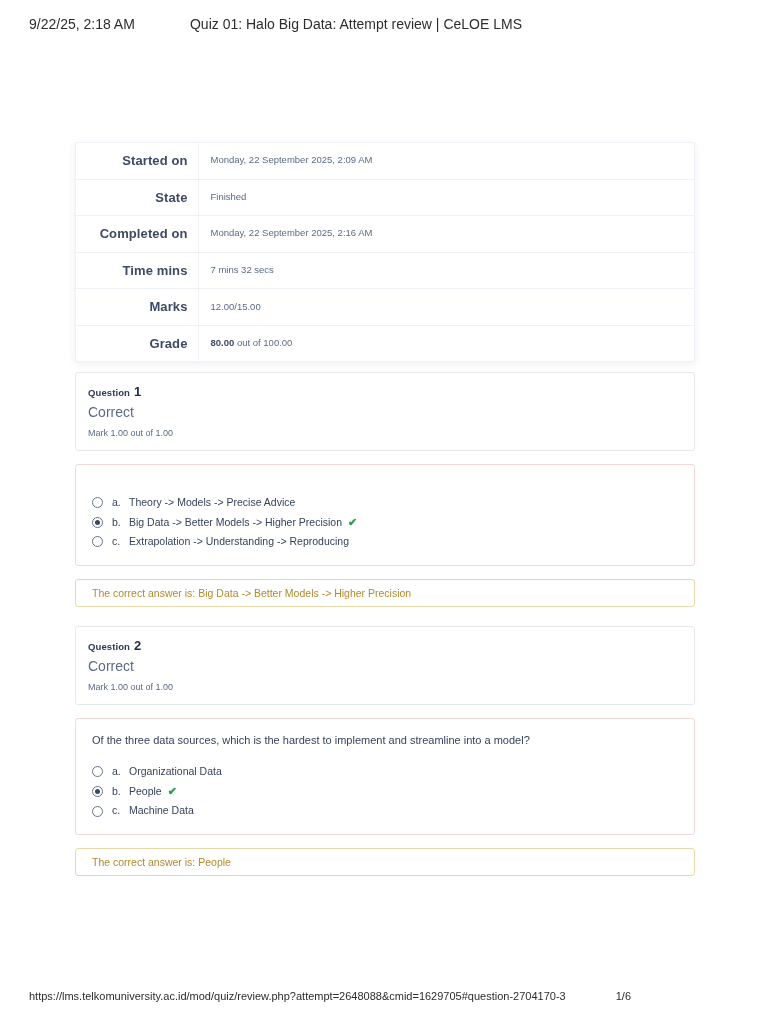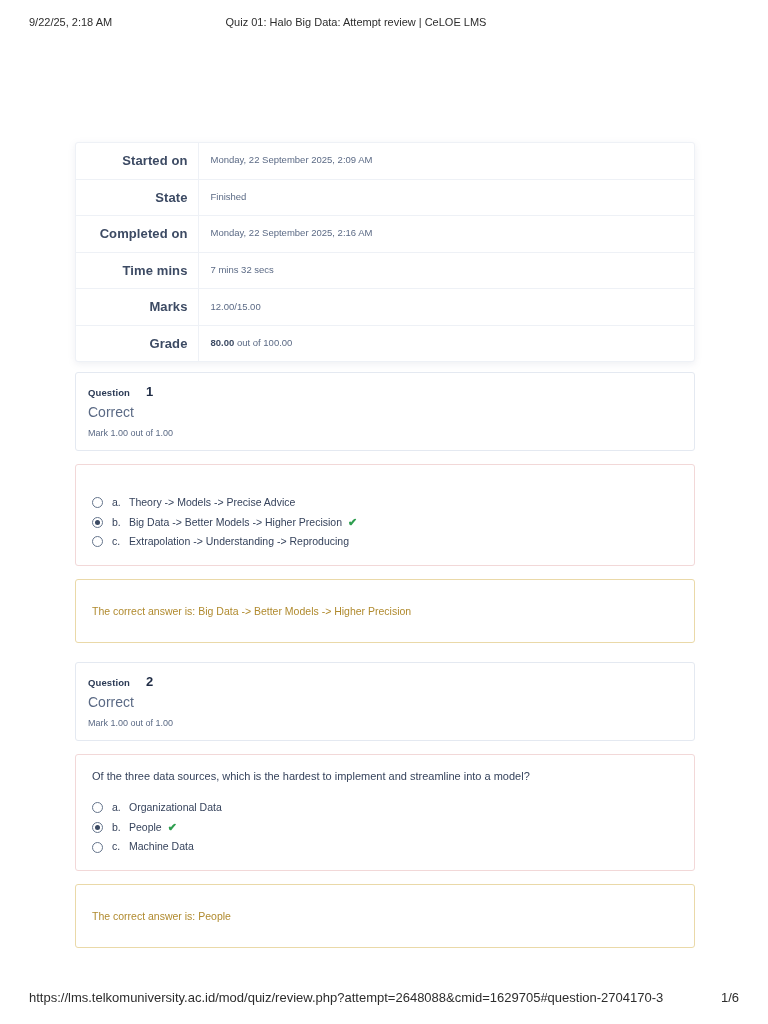--- a/index.html
+++ b/index.html
@@ -17,21 +17,21 @@
     overflow: hidden;
   }
 
   
   .print-header {
     position: absolute;
     top: 16px;
     left: 0;
     width: 768px;
     height: 14px;
-    font-size: 11px;
+    font-size: 14px;
     color: #2d2d2d;
     font-family: "Liberation Sans", sans-serif;
     padding-left: 44px;
   }
   .print-header .ph-date {
     position: absolute;
     left: 29px;
     top: 0;
     white-space: nowrap;
   }
@@ -42,23 +42,23 @@
     width: 712px;
     text-align: center;
     white-space: nowrap;
   }
 
   
   .print-footer {
     position: absolute;
     bottom: 22px;
     left: 0;
-    width: 768px;
+    width: 660px;
     height: 12px;
-    font-size: 13px;
+    font-size: 11px;
     color: #2d2d2d;
   }
   .print-footer .pf-url {
     position: absolute;
     left: 29px;
     top: 0;
     white-space: nowrap;
   }
   .print-footer .pf-page {
     position: absolute;
@@ -121,21 +121,21 @@
     padding: 11px 12px 12px 12px;
   }
   .qinfo-head {
     font-size: 9.5px;
     font-weight: bold;
     color: #2b3a55;
     letter-spacing: .1px;
     line-height: 1.2;
     display: flex;
     align-items: baseline;
-    gap: 16px;
+    gap: 4px;
   }
   .qinfo-head .qnum {
     font-size: 13px;
     font-weight: bold;
     color: #1f2c45;
   }
   .qinfo-state {
     margin-top: 4px;
     font-size: 14px;
     color: #5b6a85;
@@ -206,21 +206,21 @@
     line-height: 1;
   }
 
   
   .feedback-card {
     width: 620px;
     margin-top: 13px;
     background: #ffffff;
     border: 1px solid #ead9a8;
     border-radius: 3px;
-    padding: 24px 16px;
+    padding: 6px 16px;
   }
   .feedback-text {
     font-size: 10.5px;
     color: #b08a2e;
     line-height: 1.35;
   }
 
   .gap-after-feedback { height: 9px; }
 </style>
 </head>

